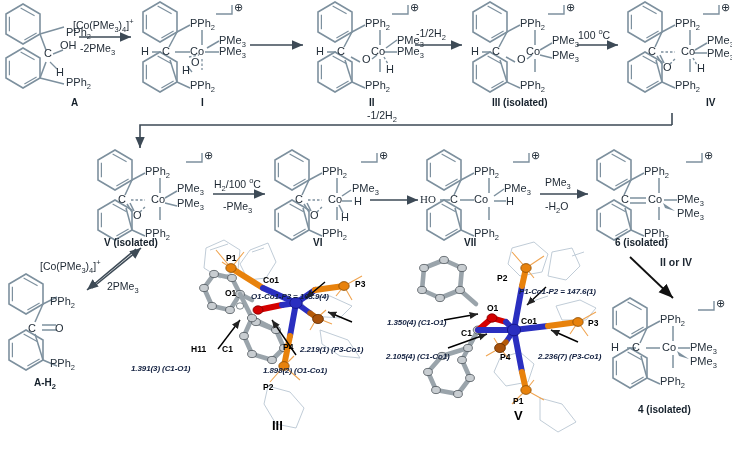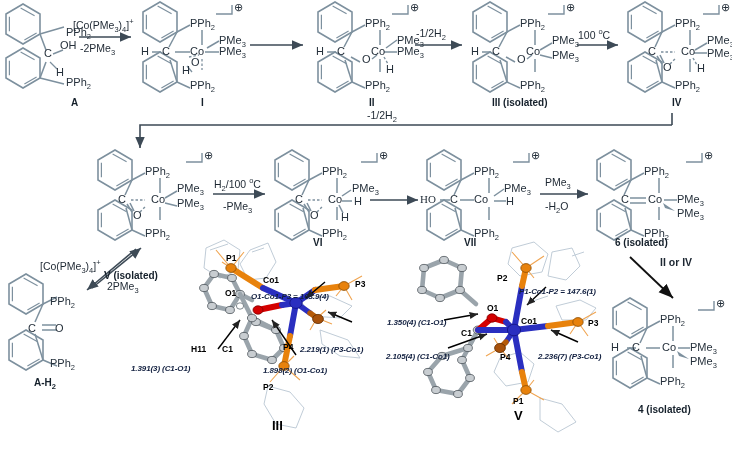--- a/index.html
+++ b/index.html
@@ -463,21 +463,21 @@
 
 <div class="cond abs" style="left:73px;top:17px;">[Co(PMe<sub>3</sub>)<sub>4</sub>]<sup>+</sup></div>
 <div class="cond abs" style="left:80px;top:42px;">-2PMe<sub>3</sub></div>
 <div class="cond abs" style="left:416px;top:27px;">-1/2H<sub>2</sub></div>
 <div class="cond abs" style="left:578px;top:27px;">100 <sup>o</sup>C</div>
 
 <div class="lbl abs" style="left:71px;top:97px;">A</div>
 <div class="lbl abs" style="left:201px;top:97px;">I</div>
 <div class="lbl abs" style="left:369px;top:97px;">II</div>
 <div class="lbl abs" style="left:492px;top:97px;">III (isolated)</div>
-<div class="lbl abs" style="left:672px;top:97px;">IV</div>
+<div class="lbl abs" style="left:706px;top:97px;">IV</div>
 
 <div class="cond abs" style="left:367px;top:109px;">-1/2H<sub>2</sub></div>
 
 <div class="abs" style="left:145px;top:165px;font-size:11px;">PPh<sub style="font-size:7.5px">2</sub></div>
 <div class="abs" style="left:145px;top:227px;font-size:11px;">PPh<sub style="font-size:7.5px">2</sub></div>
 <div class="abs" style="left:118px;top:193px;font-size:11px;">C</div>
 <div class="abs" style="left:133px;top:209px;font-size:11px;">O</div>
 <div class="abs" style="left:151px;top:193px;font-size:11px;">Co</div>
 <div class="abs" style="left:177px;top:182px;font-size:11px;">PMe<sub style="font-size:7.5px">3</sub></div>
 <div class="abs" style="left:177px;top:197px;font-size:11px;">PMe<sub style="font-size:7.5px">3</sub></div>
@@ -508,21 +508,21 @@
 <div class="abs" style="left:648px;top:193px;font-size:11px;">Co</div>
 <div class="abs" style="left:677px;top:193px;font-size:11px;">PMe<sub style="font-size:7.5px">3</sub></div>
 <div class="abs" style="left:677px;top:207px;font-size:11px;">PMe<sub style="font-size:7.5px">3</sub></div>
 <div class="abs" style="left:704px;top:149px;font-size:11px;">⊕</div>
 
 <div class="cond abs" style="left:214px;top:176px;">H<sub>2</sub>/100 <sup>o</sup>C</div>
 <div class="cond abs" style="left:223px;top:200px;">-PMe<sub>3</sub></div>
 <div class="cond abs" style="left:545px;top:176px;">PMe<sub>3</sub></div>
 <div class="cond abs" style="left:545px;top:200px;">-H<sub>2</sub>O</div>
 
-<div class="lbl abs" style="left:104px;top:237px;margin-top:33px;">V (isolated)</div>
+<div class="lbl abs" style="left:104px;top:237px;">V (isolated)</div>
 <div class="lbl abs" style="left:313px;top:237px;">VI</div>
 <div class="lbl abs" style="left:464px;top:237px;">VII</div>
 <div class="lbl abs" style="left:615px;top:237px;">6 (isolated)</div>
 
 <div class="cond abs" style="left:40px;top:258px;">[Co(PMe<sub>3</sub>)<sub>4</sub>]<sup>+</sup></div>
 <div class="cond abs" style="left:107px;top:280px;text-align:center;">2PMe<sub>3</sub></div>
 <div class="abs" style="left:50px;top:295px;font-size:11px;">PPh<sub style="font-size:7.5px">2</sub></div>
 <div class="abs" style="left:50px;top:357px;font-size:11px;">PPh<sub style="font-size:7.5px">2</sub></div>
 <div class="abs" style="left:28px;top:322px;font-size:11px;">C</div>
 <div class="abs" style="left:55px;top:322px;font-size:11px;">O</div>

